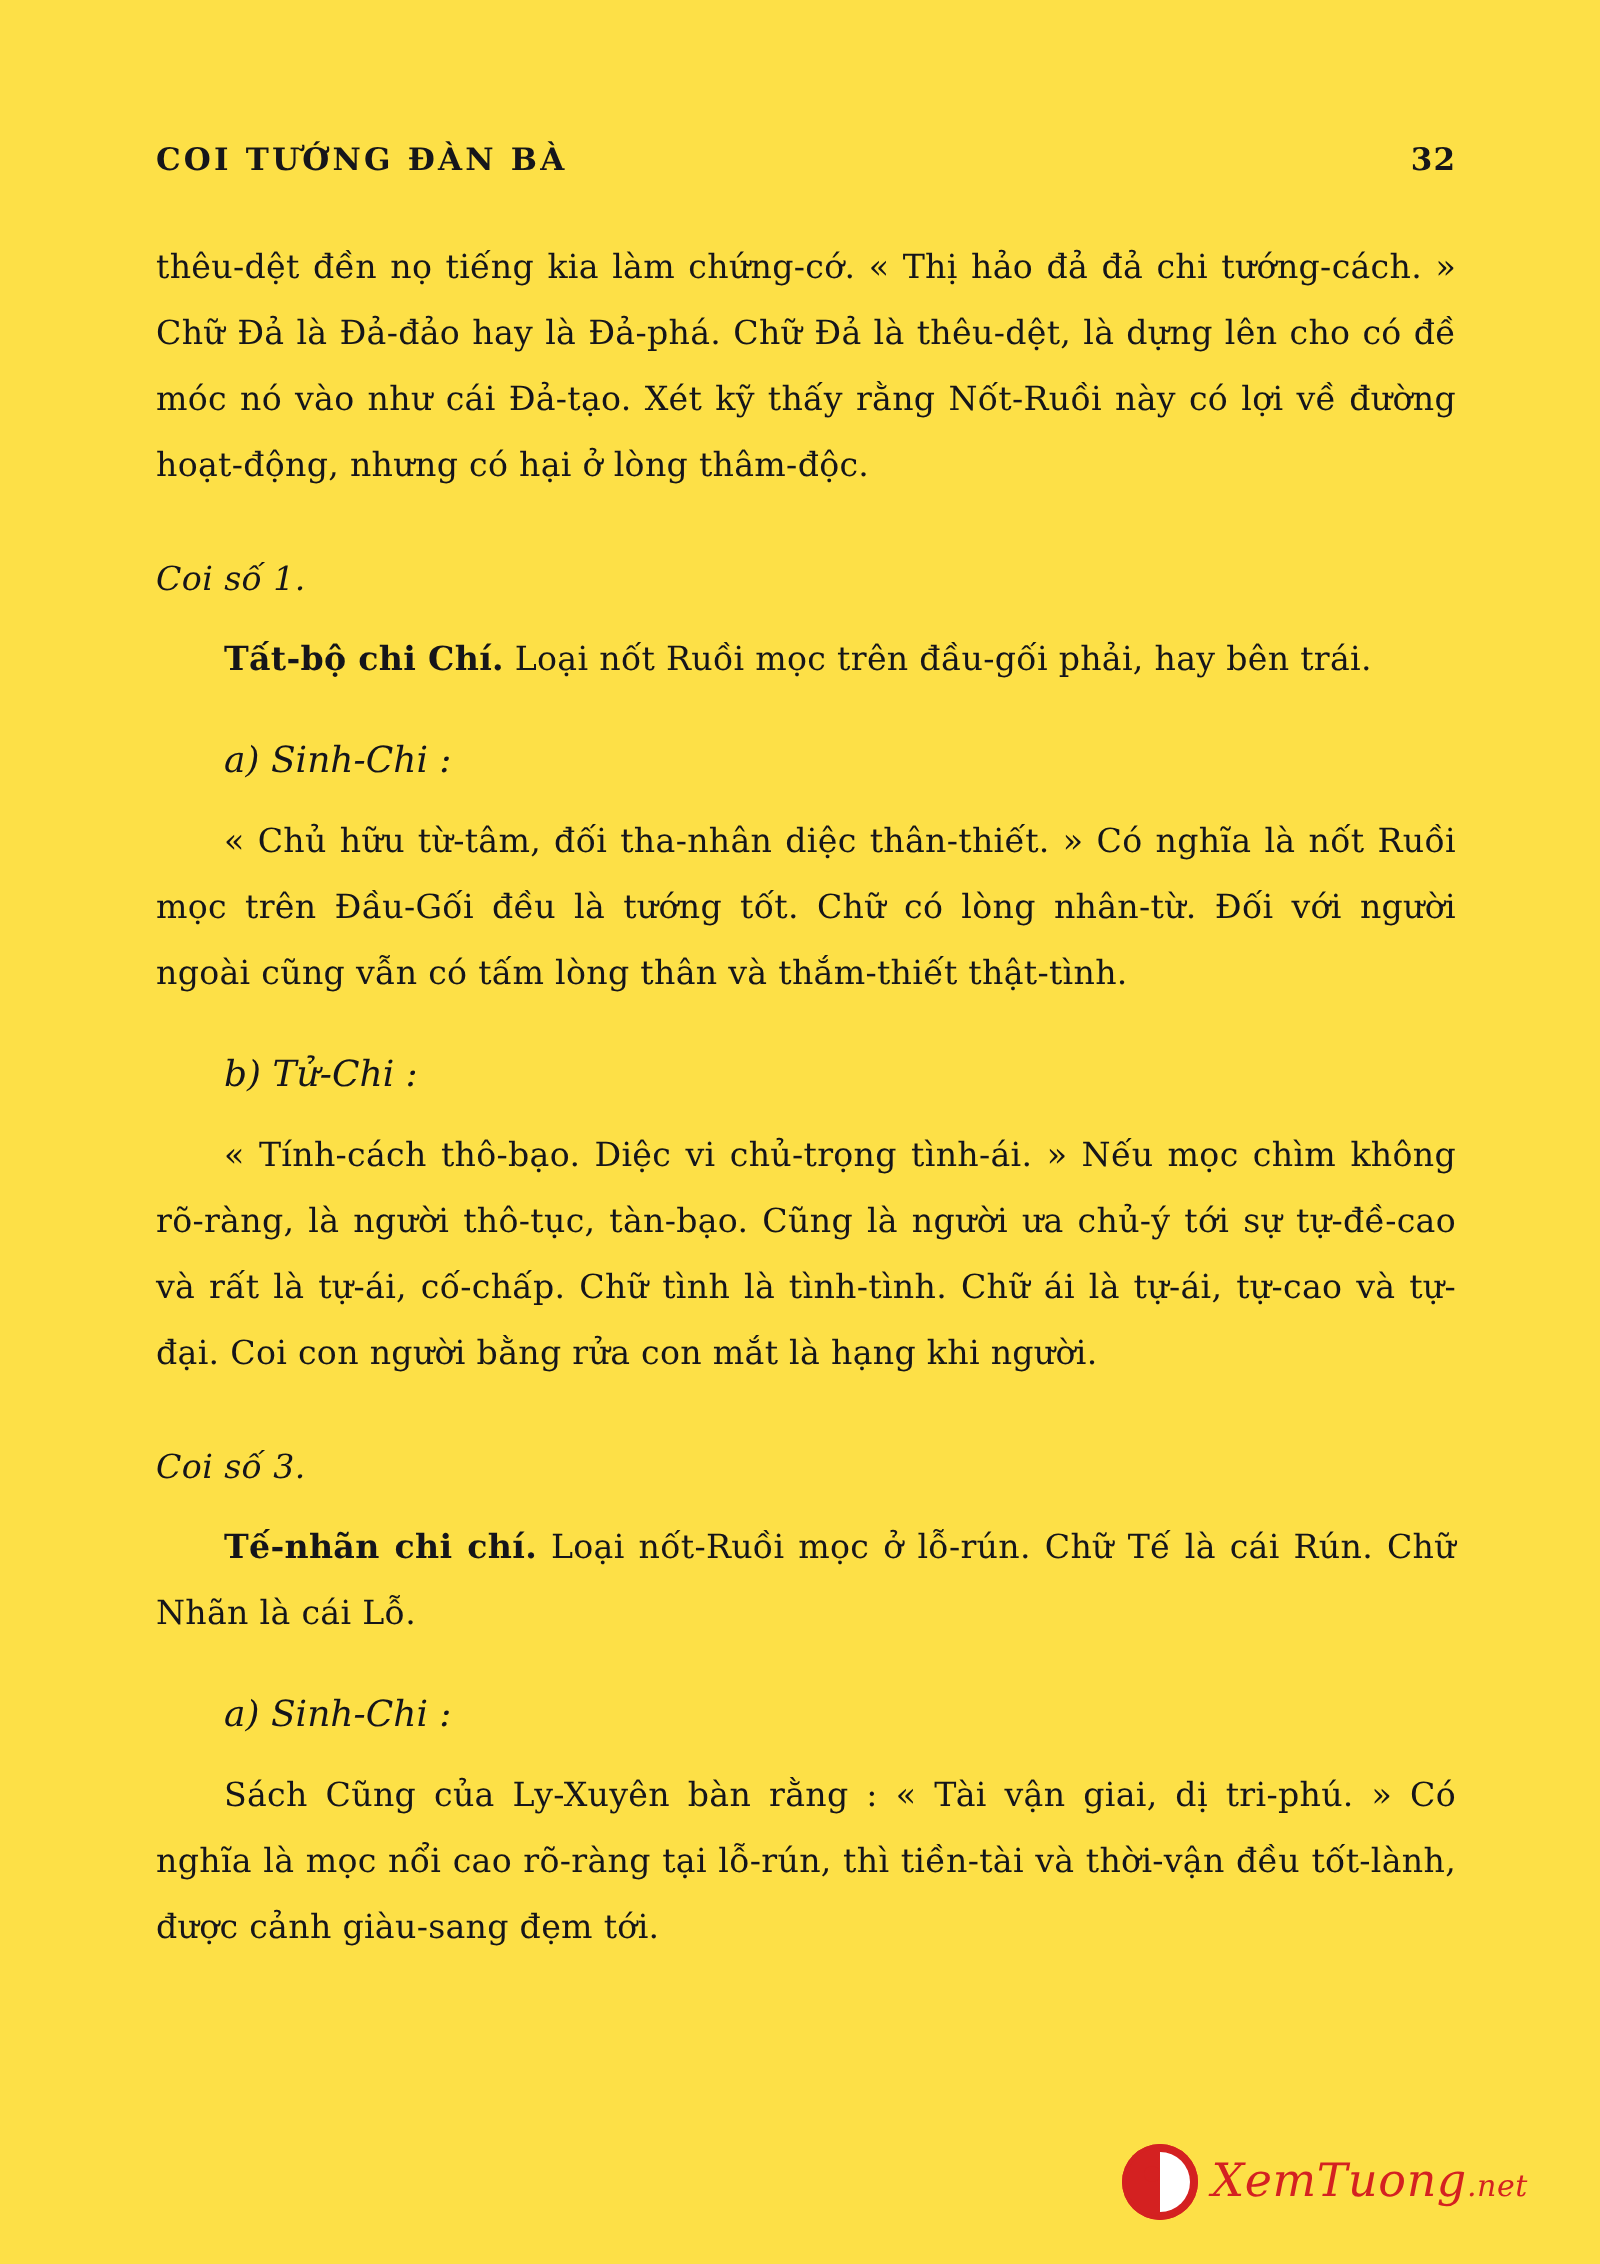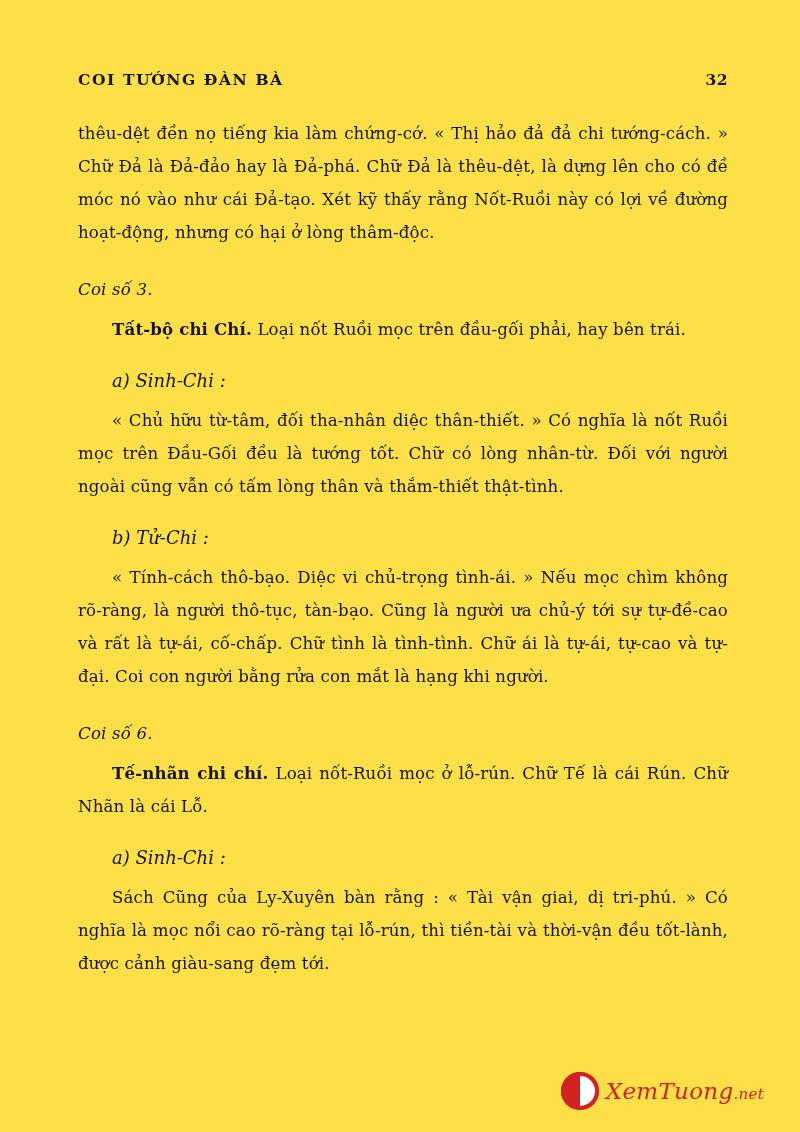--- a/index.html
+++ b/index.html
@@ -144,45 +144,45 @@
 
     <div class="runhead">
       <div class="title">COI TƯỚNG ĐÀN BÀ</div>
       <div class="folio">32</div>
     </div>
 
     <p class="body">thêu-dệt đền nọ tiếng kia làm chứng-cớ. « Thị hảo đả đả chi tướng-cách. » Chữ Đả là Đả-đảo hay là Đả-phá. Chữ Đả là thêu-dệt, là dựng lên cho có đề móc nó vào như cái Đả-tạo. Xét kỹ thấy rằng Nốt-Ruồi này có lợi về đường hoạt-động, nhưng có hại ở lòng thâm-độc.</p>
 
     <div class="gap-lg"></div>
 
+    <p class="section-head">Coi số 1.</p>
+
+    <div class="gap-sm"></div>
+
+    <p class="body indent"><b class="lead">Tất-bộ chi Chí.</b><span> Loại nốt Ruồi mọc trên đầu-gối phải, hay bên trái.</span></p>
+
+    <div class="gap-md"></div>
+
+    <p class="sub-head">a) Sinh-Chi :</p>
+
+    <div class="gap-sm"></div>
+
+    <p class="body indent">« Chủ hữu từ-tâm, đối tha-nhân diệc thân-thiết. » Có nghĩa là nốt Ruồi mọc trên Đầu-Gối đều là tướng tốt. Chữ có lòng nhân-từ. Đối với người ngoài cũng vẫn có tấm lòng thân và thắm-thiết thật-tình.</p>
+
+    <div class="gap-md"></div>
+
+    <p class="sub-head">b) Tử-Chi :</p>
+
+    <div class="gap-sm"></div>
+
+    <p class="body indent">« Tính-cách thô-bạo. Diệc vi chủ-trọng tình-ái. » Nếu mọc chìm không rõ-ràng, là người thô-tục, tàn-bạo. Cũng là người ưa chủ-ý tới sự tự-đề-cao và rất là tự-ái, cố-chấp. Chữ tình là tình-tình. Chữ ái là tự-ái, tự-cao và tự-đại. Coi con người bằng rửa con mắt là hạng khi người.</p>
+
+    <div class="gap-lg"></div>
+
     <p class="section-head">Coi số 3.</p>
-
-    <div class="gap-sm"></div>
-
-    <p class="body indent"><b class="lead">Tất-bộ chi Chí.</b><span> Loại nốt Ruồi mọc trên đầu-gối phải, hay bên trái.</span></p>
-
-    <div class="gap-md"></div>
-
-    <p class="sub-head">a) Sinh-Chi :</p>
-
-    <div class="gap-sm"></div>
-
-    <p class="body indent">« Chủ hữu từ-tâm, đối tha-nhân diệc thân-thiết. » Có nghĩa là nốt Ruồi mọc trên Đầu-Gối đều là tướng tốt. Chữ có lòng nhân-từ. Đối với người ngoài cũng vẫn có tấm lòng thân và thắm-thiết thật-tình.</p>
-
-    <div class="gap-md"></div>
-
-    <p class="sub-head">b) Tử-Chi :</p>
-
-    <div class="gap-sm"></div>
-
-    <p class="body indent">« Tính-cách thô-bạo. Diệc vi chủ-trọng tình-ái. » Nếu mọc chìm không rõ-ràng, là người thô-tục, tàn-bạo. Cũng là người ưa chủ-ý tới sự tự-đề-cao và rất là tự-ái, cố-chấp. Chữ tình là tình-tình. Chữ ái là tự-ái, tự-cao và tự-đại. Coi con người bằng rửa con mắt là hạng khi người.</p>
-
-    <div class="gap-lg"></div>
-
-    <p class="section-head">Coi số 6.</p>
 
     <div class="gap-sm"></div>
 
     <p class="body indent"><b class="lead">Tế-nhãn chi chí.</b><span> Loại nốt-Ruồi mọc ở lỗ-rún. Chữ Tế là cái Rún. Chữ Nhãn là cái Lỗ.</span></p>
 
     <div class="gap-md"></div>
 
     <p class="sub-head">a) Sinh-Chi :</p>
 
     <div class="gap-sm"></div>

